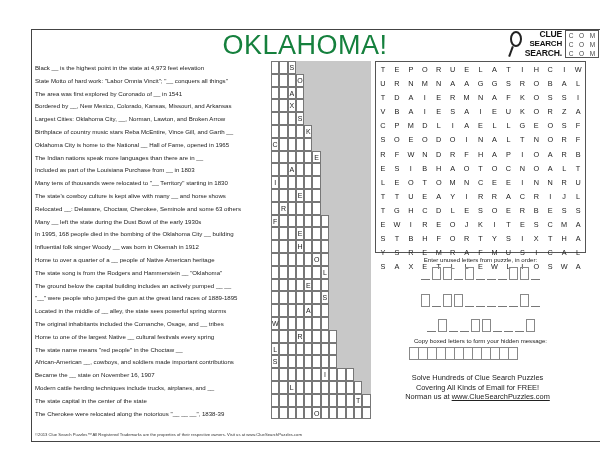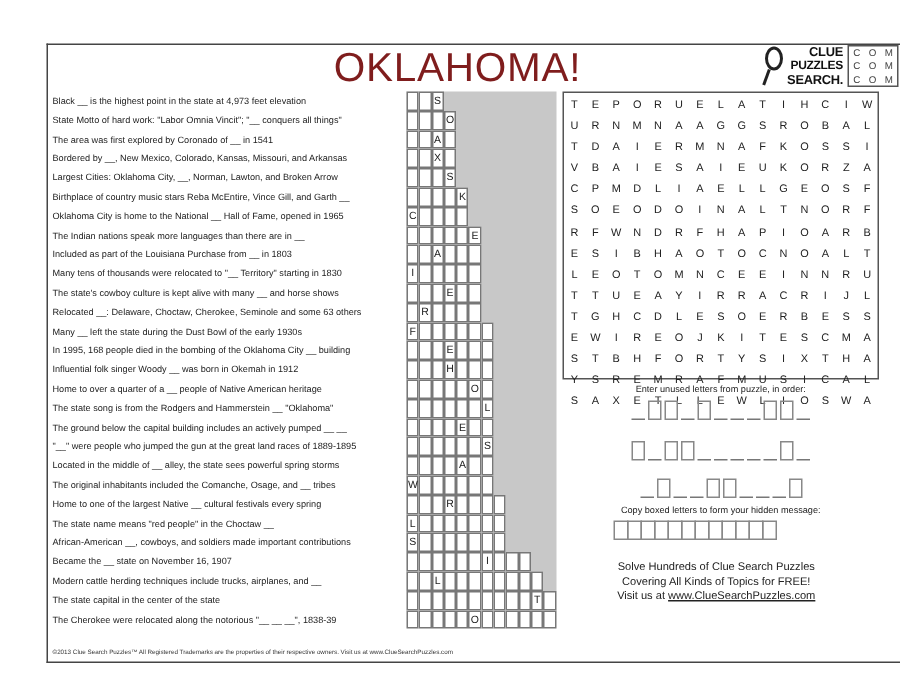--- a/index.html
+++ b/index.html
@@ -1,18 +1,18 @@
 <!DOCTYPE html>
 <html><head>
 <meta charset="utf-8">
 <style>
   html,body{margin:0;padding:0;background:#fff;}
   body{width:600px;height:464px;position:relative;overflow:hidden;font-family:"Liberation Sans",sans-serif;color:#111;}
   .page{position:absolute;left:31px;top:29px;width:569px;height:413px;border:1px solid #444;border-right:none;box-sizing:border-box;}
-  .title{position:absolute;left:190px;top:30px;width:230px;text-align:center;font-size:27px;letter-spacing:0.5px;color:#7f1d1d;}
+  .title{position:absolute;left:190px;top:30px;width:230px;text-align:center;font-size:27px;letter-spacing:0.5px;color:#15803d;}
   .logo{position:absolute;left:510px;top:30px;width:92px;height:30px;}
   .logo .mag{position:absolute;left:0;top:1px;width:12px;height:16px;border:2px solid #222;border-radius:50%;box-sizing:border-box;}
   .logo .handle{position:absolute;left:0px;top:16px;width:2px;height:11px;background:#222;transform:rotate(20deg);}
   .logo .words{position:absolute;left:12px;top:0;font-size:8.6px;font-weight:bold;line-height:9.3px;text-align:right;width:40px;letter-spacing:-0.2px;}
   .logo .words div:nth-child(2){font-size:8px;}
   .logo .com{position:absolute;left:55px;top:0;width:34px;height:28px;border:1px solid #555;box-sizing:border-box;font-size:6.5px;line-height:9px;color:#444;}
   .logo .com div{display:flex;justify-content:space-around;}
   .clues{position:absolute;left:35px;top:62px;width:232px;}
   .clue{height:12.8px;font-size:6.1px;line-height:12.8px;white-space:nowrap;color:#222;}
   .cw{position:absolute;left:271px;top:61px;}
@@ -37,21 +37,21 @@
 
 <div class="page"></div>
 
 <div class="title">OKLAHOMA!</div>
 
 <div class="logo">
   <div class="mag"></div>
   <div class="handle"></div>
   <div class="words">
     <div>CLUE</div>
-    <div>PUZZLES</div>
+    <div>SEARCH</div>
     <div>SEARCH.</div>
   </div>
   <div class="com" id="logo-com">
       <div>
         <span>C</span>
         <span>O</span>
         <span>M</span>
       </div>
       <div>
         <span>C</span>
@@ -657,17 +657,17 @@
     <div></div>
     <div></div>
     <div></div>
     <div></div>
     <div></div>
     <div></div>
   </div>
 
 <div class="promo">
   <div>Solve Hundreds of Clue Search Puzzles</div>
-  <div>Covering All Kinds of Topics for FREE!</div>
-  <div><span>Visit us at </span><u>www.ClueSearchPuzzles.com</u></div>
+  <div>Covering All Kinds of Email for FREE!</div>
+  <div><span>Norman us at </span><u>www.ClueSearchPuzzles.com</u></div>
 </div>
 
 <div class="footer">©2013 Clue Search Puzzles™ All Registered Trademarks are the properties of their respective owners. Visit us at www.ClueSearchPuzzles.com</div>
 
 </body></html>

